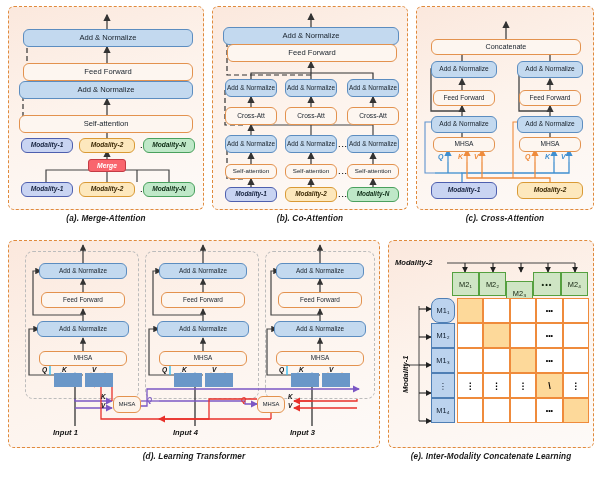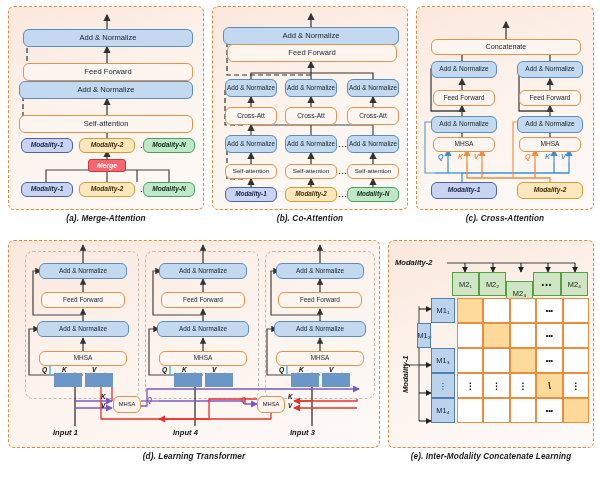--- a/index.html
+++ b/index.html
@@ -420,22 +420,22 @@
 
   <div class="lbl" style="left:6px;top:17px;font-size:7.6px;">Modality-2</div>
   <div class="vlabel" style="left:12px;top:152px;font-size:7.6px;">Modality-1</div>
 
   <div class="mgreen" style="left:63px;top:31px;width:27px;height:24px;font-size:7.4px;">M2₁</div>
   <div class="mgreen" style="left:90px;top:31px;width:27px;height:24px;font-size:7.4px;">M2₂</div>
   <div class="mgreen" style="left:117px;top:31px;width:27px;height:24px;font-size:7.4px;margin-top:9px;">M2₃</div>
   <div class="mgreen elps" style="left:144px;top:31px;width:28px;height:24px;font-size:7.4px;">•••</div>
   <div class="mgreen" style="left:172px;top:31px;width:27px;height:24px;font-size:7.4px;">M2₄</div>
 
-  <div class="mblue" style="left:42px;top:57px;width:24px;height:25px;font-size:7.4px;">M1₁</div>
-  <div class="mblue" style="left:28px;top:82px;width:14px;height:25px;font-size:7.4px;">M1₂</div>
+  <div class="mblue" style="left:42px;top:57px;width:24px;height:25px;font-size:7.4px;border-radius:8px;">M1₁</div>
+  <div class="mblue" style="left:42px;top:82px;width:24px;height:25px;font-size:7.4px;">M1₂</div>
   <div class="mblue" style="left:42px;top:107px;width:24px;height:25px;font-size:7.4px;">M1₃</div>
   <div class="mblue" style="left:42px;top:132px;width:24px;height:25px;font-size:8.4px;">⋮</div>
   <div class="mblue" style="left:42px;top:157px;width:24px;height:25px;font-size:7.4px;">M1₄</div>
 
   <div id="matrix-grid" style="position:absolute;left:68px;top:57px;width:132px;height:125px;">
       <div class="ecell hl" style="left: 0px; top: 0px; width: 26.4px; height: 25px;"></div>
       <div class="ecell" style="left: 26.4px; top: 0px; width: 26.4px; height: 25px;"></div>
       <div class="ecell" style="left: 52.8px; top: 0px; width: 26.4px; height: 25px;"></div>
       <div class="ecell" style="left: 79.2px; top: 0px; width: 26.4px; height: 25px; font-size: 7px; font-weight: bold;">•••</div>
       <div class="ecell" style="left: 105.6px; top: 0px; width: 26.4px; height: 25px;"></div>

